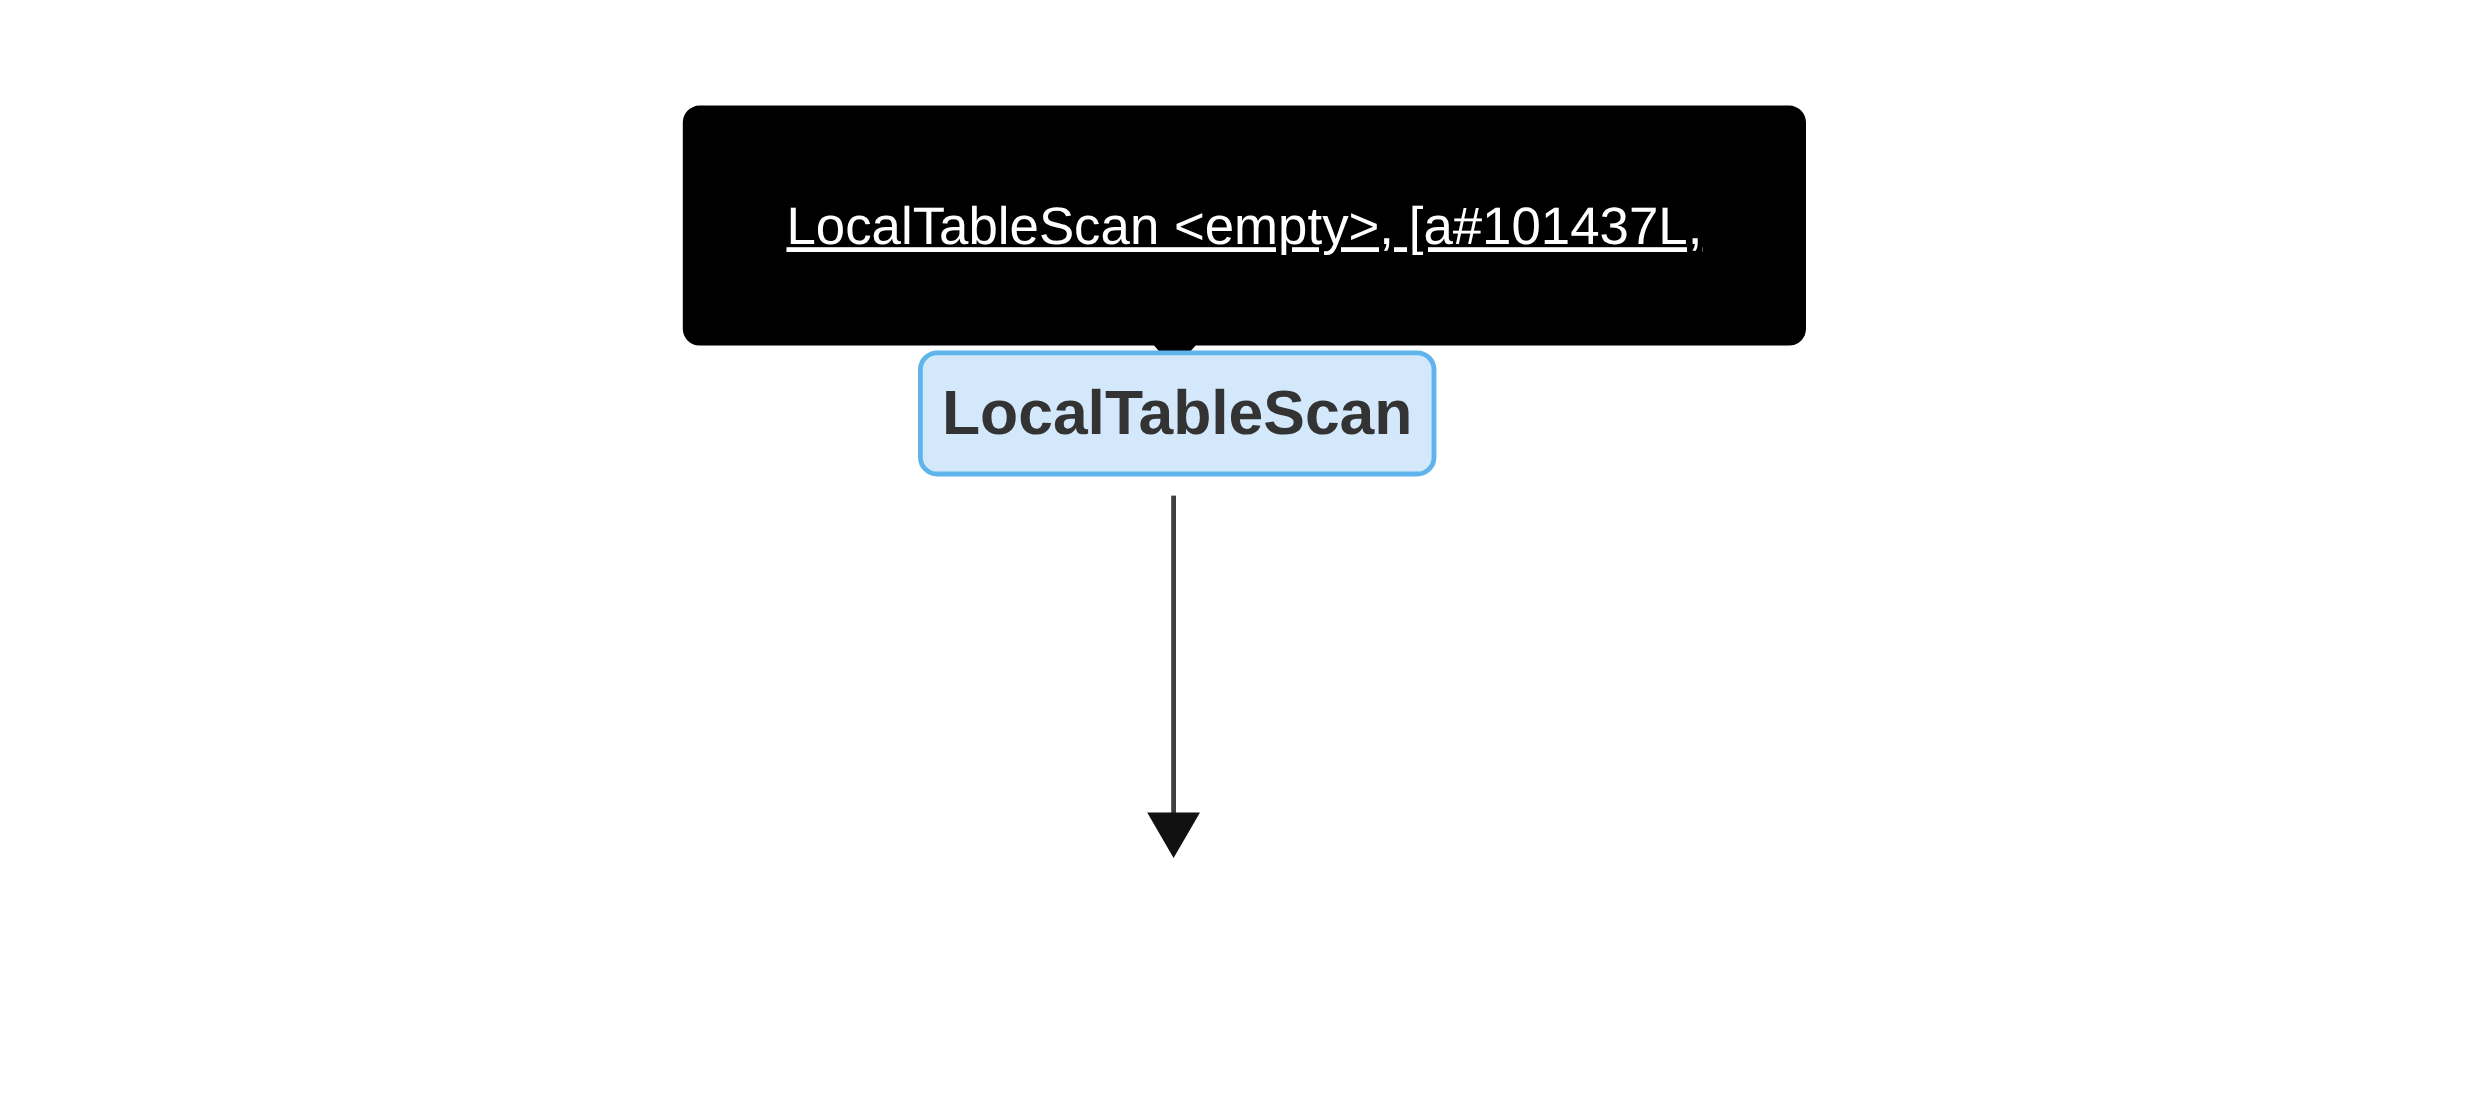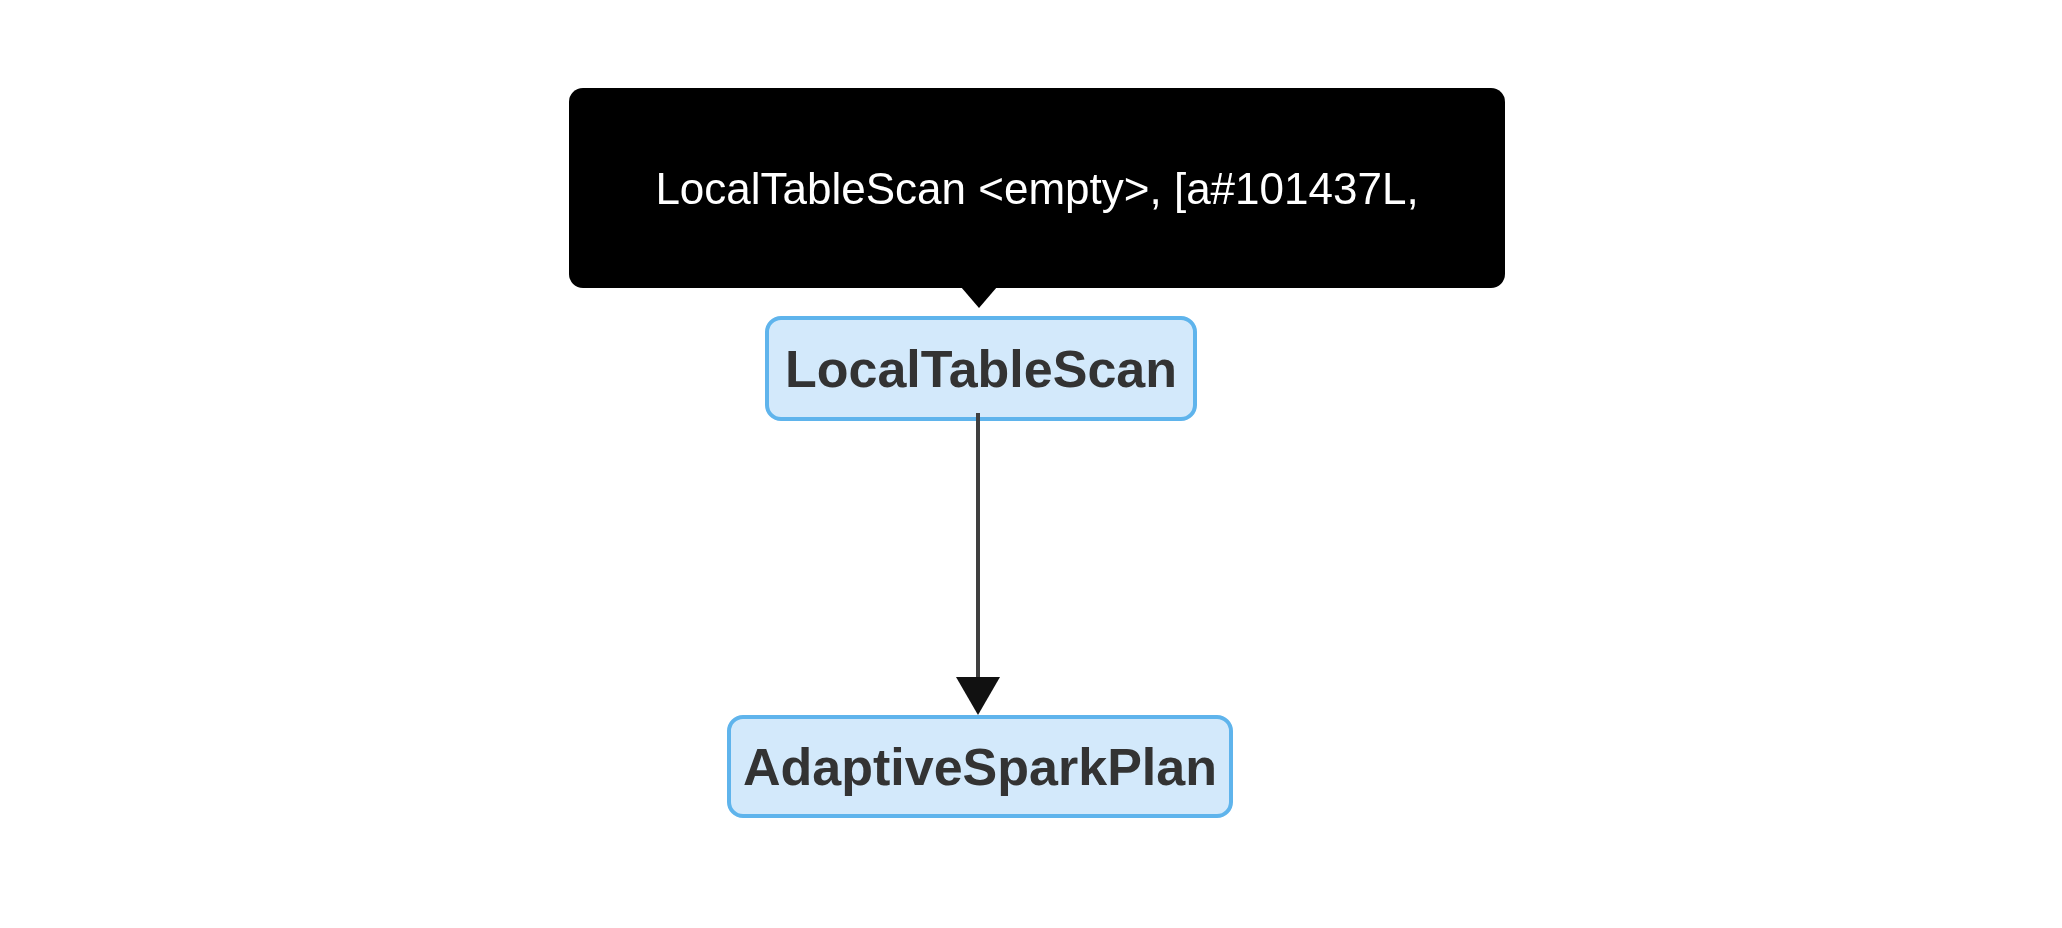--- a/index.html
+++ b/index.html
@@ -27,20 +27,21 @@
     color: var(--tooltip-fg, #ffffff);
     border-radius: 14px;
     display: flex;
     flex-direction: column;
     align-items: center;
     justify-content: center;
     font-size: 44px;
     line-height: 61px;
     text-align: center;
     white-space: nowrap;
+    text-decoration: underline;
   }
   .tooltip-arrow {
     position: absolute;
     left: 961px;
     top: 287px;
     width: 0;
     height: 0;
     border-left: 18px solid transparent;
     border-right: 18px solid transparent;
     border-top: 21px solid var(--tooltip-bg, #000000);
@@ -57,21 +58,21 @@
     align-items: center;
     justify-content: center;
     font-size: 52px;
     font-weight: bold;
     color: var(--node-text, #333333);
     white-space: nowrap;
     cursor: default;
   }
   #node-localtablescan {
     left: 765px;
-    top: 316px;
+    top: 292px;
     width: 432px;
     height: 105px;
   }
   #node-adaptivesparkplan {
     left: 727px;
     top: 715px;
     width: 506px;
     height: 103px;
   }
 
@@ -105,17 +106,14 @@
   </div>
   <div class="tooltip-arrow"></div>
 
   <div class="plan-node" id="node-localtablescan">
     <span>LocalTableScan</span>
   </div>
 
   <div class="edge-line"></div>
   <div class="edge-arrowhead"></div>
 
-  <div class="plan-node" id="node-adaptivesparkplan">
-    <span>AdaptiveSparkPlan</span>
-  </div>
 
 </div>
 
 </body></html>

